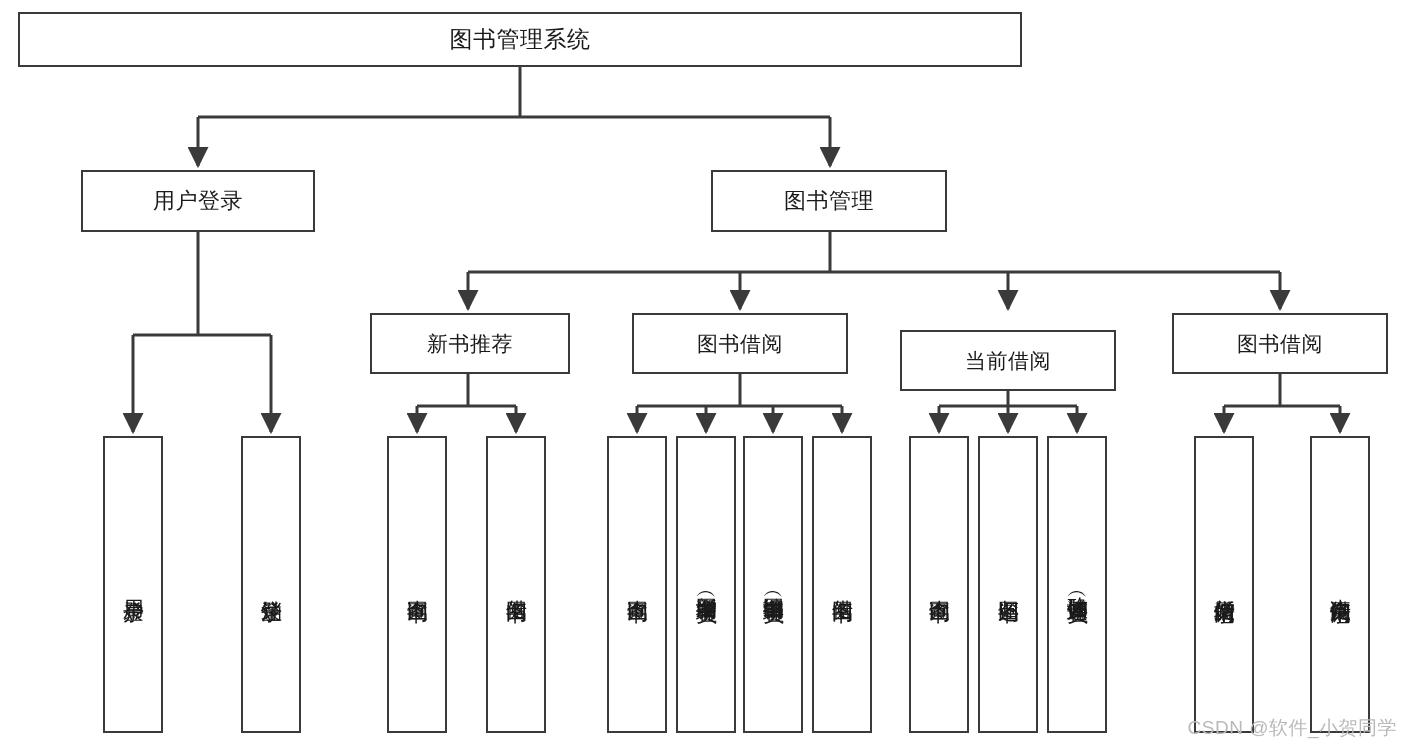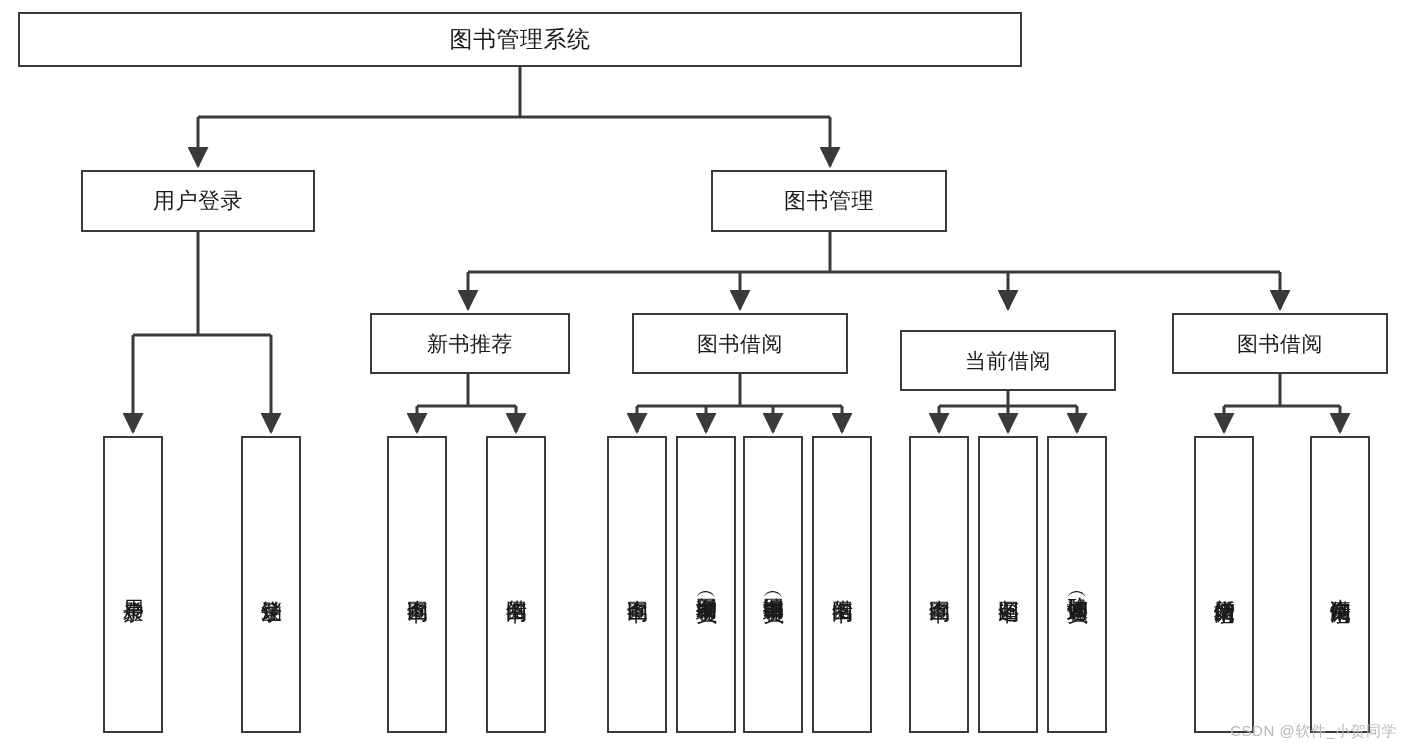--- a/index.html
+++ b/index.html
@@ -57,21 +57,21 @@
     left: 0;
     top: 0;
     width: 1405px;
     height: 747px;
     pointer-events: none;
   }
   .watermark {
     position: absolute;
     right: 8px;
     bottom: 6px;
-    font-size: 15px;
+    font-size: 19px;
     color: #b9b9b9;
     letter-spacing: 0.5px;
     white-space: nowrap;
   }
 </style>
 </head>
 <body>
 
 <div id="stage">
 

